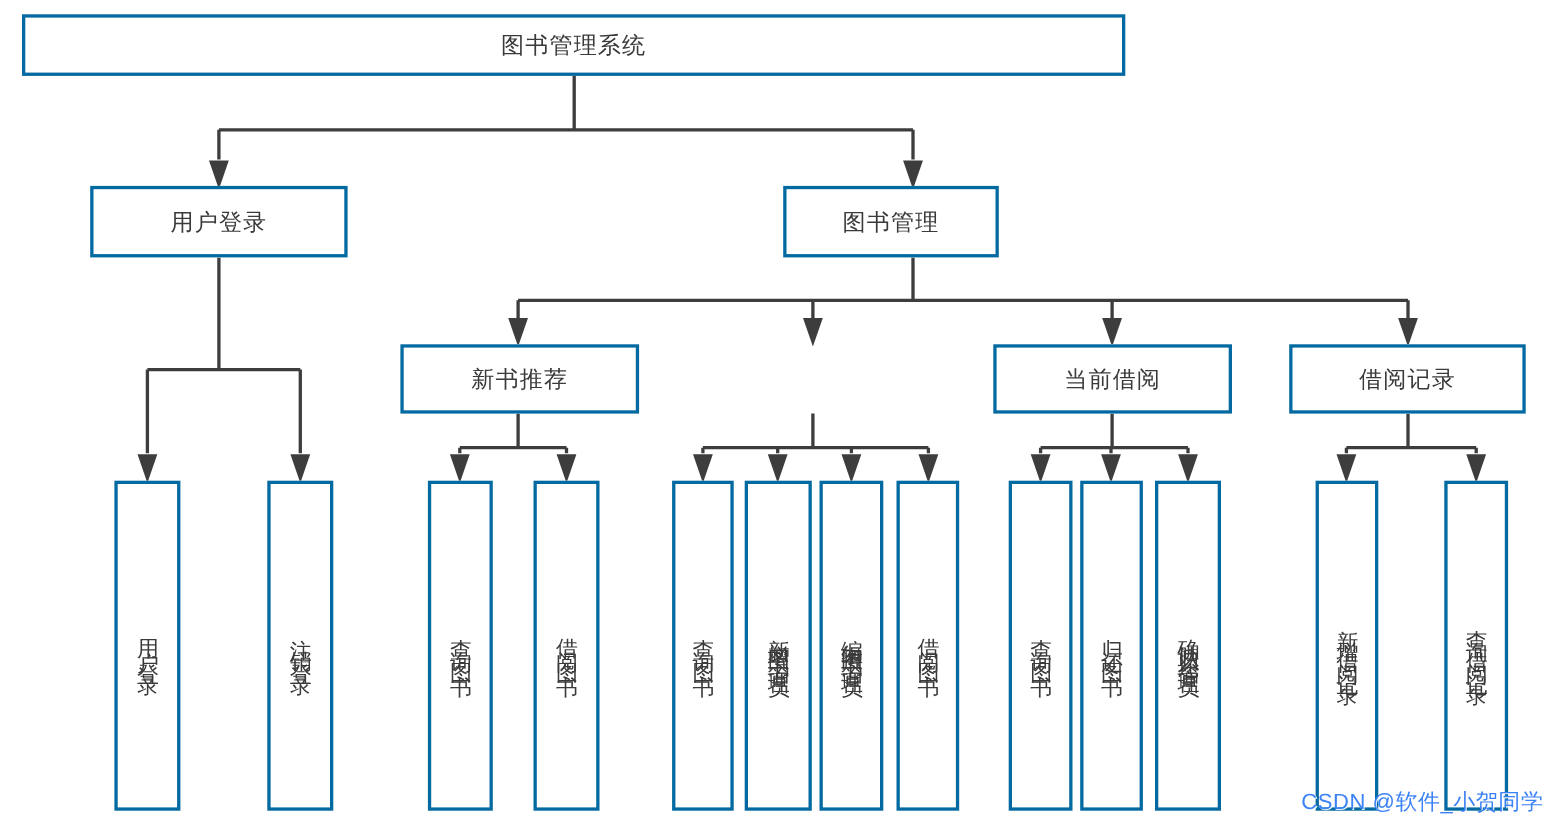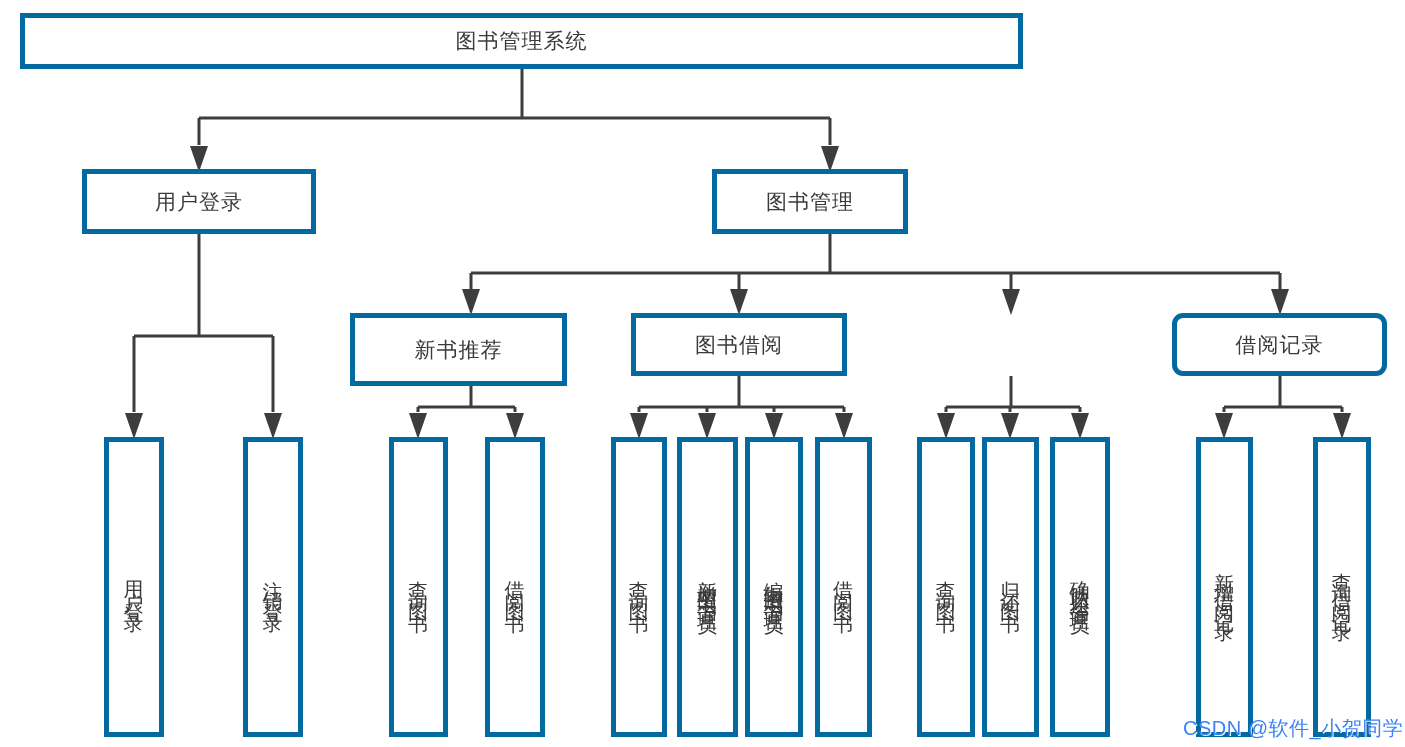--- a/index.html
+++ b/index.html
@@ -3,42 +3,42 @@
 <meta charset="utf-8">
 <style>
   html,body{margin:0;padding:0;background:#ffffff;}
   .stage{
     position:relative;width:1405px;height:747px;background:#ffffff;overflow:hidden;
     font-family:"Liberation Sans",sans-serif;color:#3a3a3a;
   }
   .connector-layer{position:absolute;left:0;top:0;width:1405px;height:747px;}
   .node{
     position:absolute;box-sizing:border-box;background:#ffffff;
-    border:5px solid #0369a1;display:flex;align-items:center;justify-content:center;
+    border:3px solid #0369a1;display:flex;align-items:center;justify-content:center;
     text-align:center;
   }
   .hnode{font-size:21px;letter-spacing:1px;white-space:nowrap;}
   .vnode span{
     writing-mode:vertical-rl;text-orientation:mixed;
     font-size:20px;letter-spacing:11px;line-height:1;
   }
   .vnode.ls-mid span{letter-spacing:10px;}
   .vnode.ls-long span{letter-spacing:5px;}
   .watermark{
     position:absolute;left:1183px;top:715px;font-size:20px;letter-spacing:0.5px;
     color:#3b82f6;text-shadow:1px 1px 0 rgba(255,255,255,0.9);white-space:nowrap;
   }
   
   .n-root{left:20px;top:13px;width:1003px;height:56px;}
   .n-user-login{left:82px;top:169px;width:234px;height:65px;}
   .n-book-mgmt{left:712px;top:169px;width:196px;height:65px;}
-  .n-new-book-rec{left:350px;top:313px;width:217px;height:73px;}
+  .n-new-book-rec{left:364px;top:313px;width:217px;height:63px;}
   .n-book-borrow{left:631px;top:313px;width:216px;height:63px;}
   .n-current-borrow{left:903px;top:313px;width:217px;height:63px;}
-  .n-borrow-records{left:1172px;top:313px;width:215px;height:63px;border-radius:11px;}
+  .n-borrow-records{left:1172px;top:313px;width:215px;height:63px;}
   .n-ul-login{left:104px;top:437px;width:60px;height:300px;}
   .n-ul-logout{left:243px;top:437px;width:60px;height:300px;}
   .n-nb-query{left:389px;top:437px;width:59px;height:300px;}
   .n-nb-borrow{left:485px;top:437px;width:60px;height:300px;}
   .n-bb-query{left:611px;top:437px;width:56px;height:300px;}
   .n-bb-add{left:677px;top:437px;width:61px;height:300px;}
   .n-bb-edit{left:745px;top:437px;width:58px;height:300px;}
   .n-bb-borrow{left:815px;top:437px;width:57px;height:300px;}
   .n-cb-query{left:917px;top:437px;width:58px;height:300px;}
   .n-cb-return{left:982px;top:437px;width:57px;height:300px;}
@@ -83,21 +83,21 @@
       <polygon points="1333,413 1351,413 1342,439"></polygon>
     </g>
   </svg>
 
   <div class="node hnode n-root">图书管理系统</div>
 
   <div class="node hnode n-user-login">用户登录</div>
   <div class="node hnode n-book-mgmt">图书管理</div>
 
   <div class="node hnode n-new-book-rec">新书推荐</div>
-  <div class="node hnode n-book-borrow">图书借阅</div>
+  <div class="node hnode n-current-borrow">当前借阅</div>
   <div class="node hnode n-borrow-records">借阅记录</div>
 
   <div class="node vnode n-ul-login">
     <span>用户登录</span>
   </div>
   <div class="node vnode n-ul-logout">
     <span>注销登录</span>
   </div>
 
   <div class="node vnode n-nb-query">

